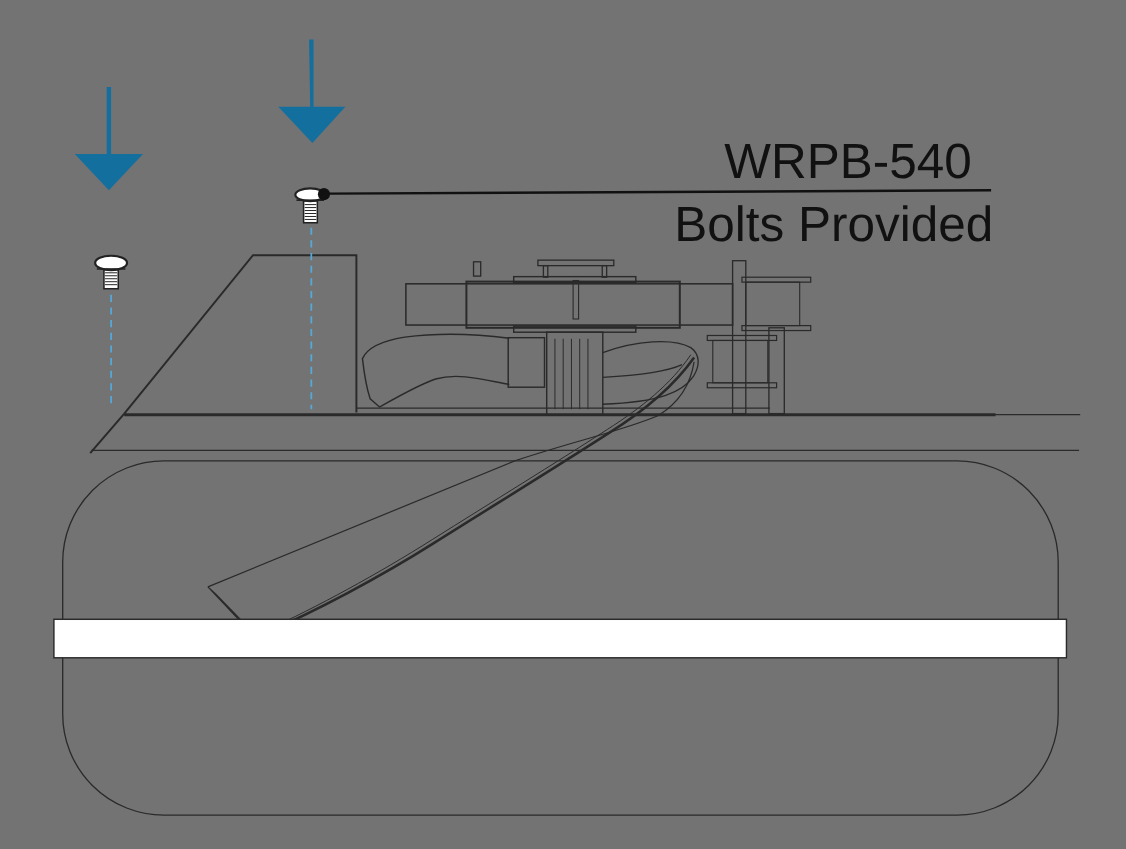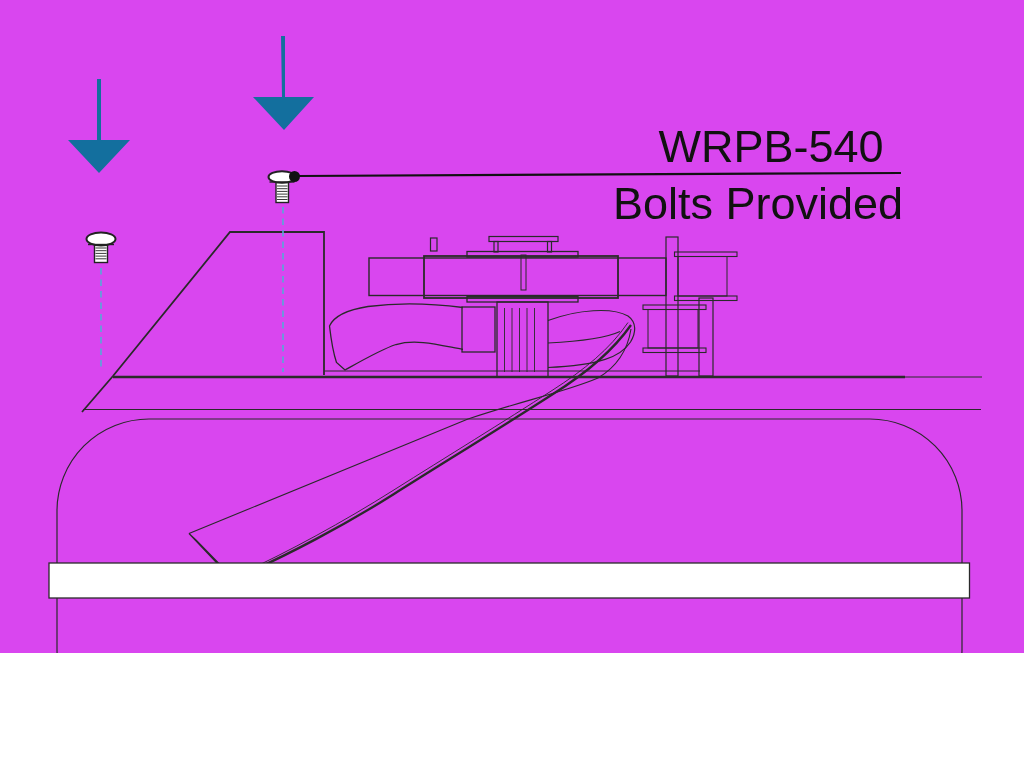--- a/index.html
+++ b/index.html
@@ -1,19 +1,19 @@
 <!DOCTYPE html>
 <html><head>
 <meta charset="utf-8">
 <style>
   html,body{margin:0;padding:0;background:#ffffff;}
   .canvas{
     position:relative;
-    width:1024px;height:653px;
-    background:#d946ef;
+    width:1024px;height:772px;
+    background:#737373;
     font-family:"Liberation Sans", sans-serif;
     overflow:hidden;
   }
   svg{display:block;}
   .callout-text{
     font-family:"Liberation Sans","DejaVu Sans",sans-serif;
     fill:#111111;
   }
 </style>
 </head>

